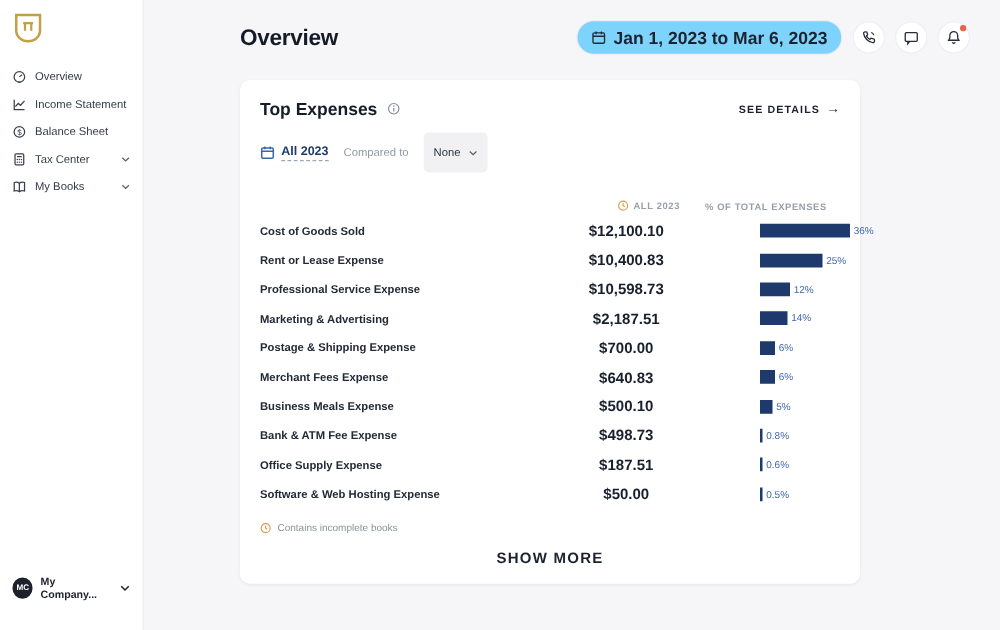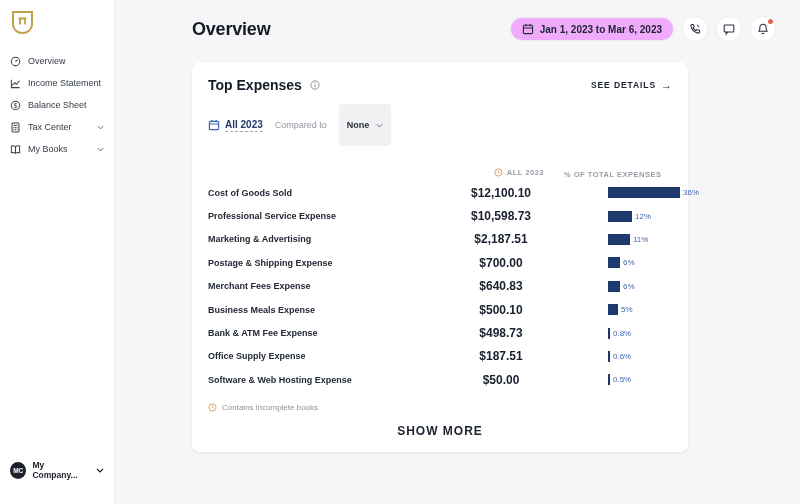--- a/index.html
+++ b/index.html
@@ -21,43 +21,43 @@
             font-size:6.5px; font-weight:bold; display:flex; align-items:center; justify-content:center; }
   .company-name { font-size:8.5px; font-weight:bold; color:#1C212B; }
   .company .chev { margin-left:auto; }
 
   
   .main { margin-left:115px; height:100%; }
   .topbar { display:flex; justify-content:space-between; align-items:center;
             padding:16px 24px 0 77px; }
   .page-title { font-size:18px; font-weight:bold; color:#141A26; letter-spacing:-0.2px; }
   .topbar-right { display:flex; align-items:center; gap:8px; }
-  .date-pill { display:flex; align-items:center; gap:6px; background:#f0abfc; border:1px solid #EDEDEF;
-               border-radius:14px; padding:5px 11px; font-size:10px; font-weight:bold; color:#1B2331; cursor:pointer; }
+  .date-pill { display:flex; align-items:center; gap:6px; background:#7dd3fc; border:1px solid #EDEDEF;
+               border-radius:14px; padding:5px 11px; font-size:14px; font-weight:bold; color:#1B2331; cursor:pointer; }
   .icon-btn { position:relative; width:26px; height:26px; border-radius:50%; background:#FFFFFF;
               border:1px solid #EFEFF1; display:flex; align-items:center; justify-content:center; cursor:pointer; }
   .notif-dot { position:absolute; top:2px; right:2px; width:5px; height:5px; border-radius:50%; background:#E2654B; }
 
   
   .card { margin:20px 24px 0 77px; width:496px; background:#FFFFFF; border-radius:8px;
           box-shadow:0 1px 3px rgba(25,30,50,0.07); padding:15px 16px 12px 16px; }
   .card-head { display:flex; justify-content:space-between; align-items:center; }
   .card-title-wrap { display:flex; align-items:center; gap:8px; }
   .card-title { font-size:14px; font-weight:bold; color:#141B29; }
   .see-details { display:flex; align-items:center; gap:5px; font-size:8.5px; font-weight:bold;
                  letter-spacing:0.9px; color:#1B222E; cursor:pointer; }
   .see-details .arr { font-size:11px; letter-spacing:0; }
 
   .controls { display:flex; align-items:center; gap:12px; margin-top:11px; }
   .period-tab { display:flex; align-items:center; gap:5px; cursor:pointer; }
   .period-tab .tab-label { font-size:10px; font-weight:bold; color:#1E3A6D;
                            border-bottom:1px dashed #9AA7BC; padding-bottom:1px; }
   .compared-to { font-size:9px; color:#9298A2; }
   .compare-select { display:flex; align-items:center; gap:7px; background:#F1F1F3; border-radius:4px;
-                    padding:16px 8px; font-size:9px; color:#2A313D; cursor:pointer;font-weight:bold; }
+                    padding:11px 8px; font-size:9px; color:#2A313D; cursor:pointer; }
 
   .cols { display:flex; align-items:center; margin-top:17px; }
   .col-amount { width:86px; margin-left:auto; display:flex; justify-content:flex-end; align-items:center; gap:4px; }
   .col-bar { width:108px; margin-left:20px; }
   .col-head-text { font-size:7.5px; font-weight:bold; color:#989EA8; letter-spacing:0.5px; }
 
   .row { display:flex; align-items:center; height:23.4px; }
   .row-label { flex:1; font-size:9px; color:#232A37;font-weight:bold; }
   .row-amount { width:86px; text-align:center; font-size:12px; font-weight:bold; color:#18202E; }
   .row-bar { width:108px; margin-left:20px; display:flex; align-items:center; gap:3px;padding-left:44px; }
@@ -254,33 +254,41 @@
     <div>
       <div class="row">
         <span class="row-label">Cost of Goods Sold</span>
         <span class="row-amount">$12,100.10</span>
         <span class="row-bar">
             <span class="bar" style="width: 72px;"></span>
             <span class="pct">36%</span>
           </span>
       </div>
       <div class="row">
+        <span class="row-label">Rent or Lease Expense</span>
+        <span class="row-amount">$10,400.83</span>
+        <span class="row-bar">
+            <span class="bar" style="width: 50px;"></span>
+            <span class="pct">25%</span>
+          </span>
+      </div>
+      <div class="row">
         <span class="row-label">Professional Service Expense</span>
         <span class="row-amount">$10,598.73</span>
         <span class="row-bar">
             <span class="bar" style="width: 24px;"></span>
             <span class="pct">12%</span>
           </span>
       </div>
       <div class="row">
         <span class="row-label">Marketing &amp; Advertising</span>
         <span class="row-amount">$2,187.51</span>
         <span class="row-bar">
             <span class="bar" style="width: 22px;"></span>
-            <span class="pct">11%</span>
+            <span class="pct">14%</span>
           </span>
       </div>
       <div class="row">
         <span class="row-label">Postage &amp; Shipping Expense</span>
         <span class="row-amount">$700.00</span>
         <span class="row-bar">
             <span class="bar" style="width: 12px;"></span>
             <span class="pct">6%</span>
           </span>
       </div>

